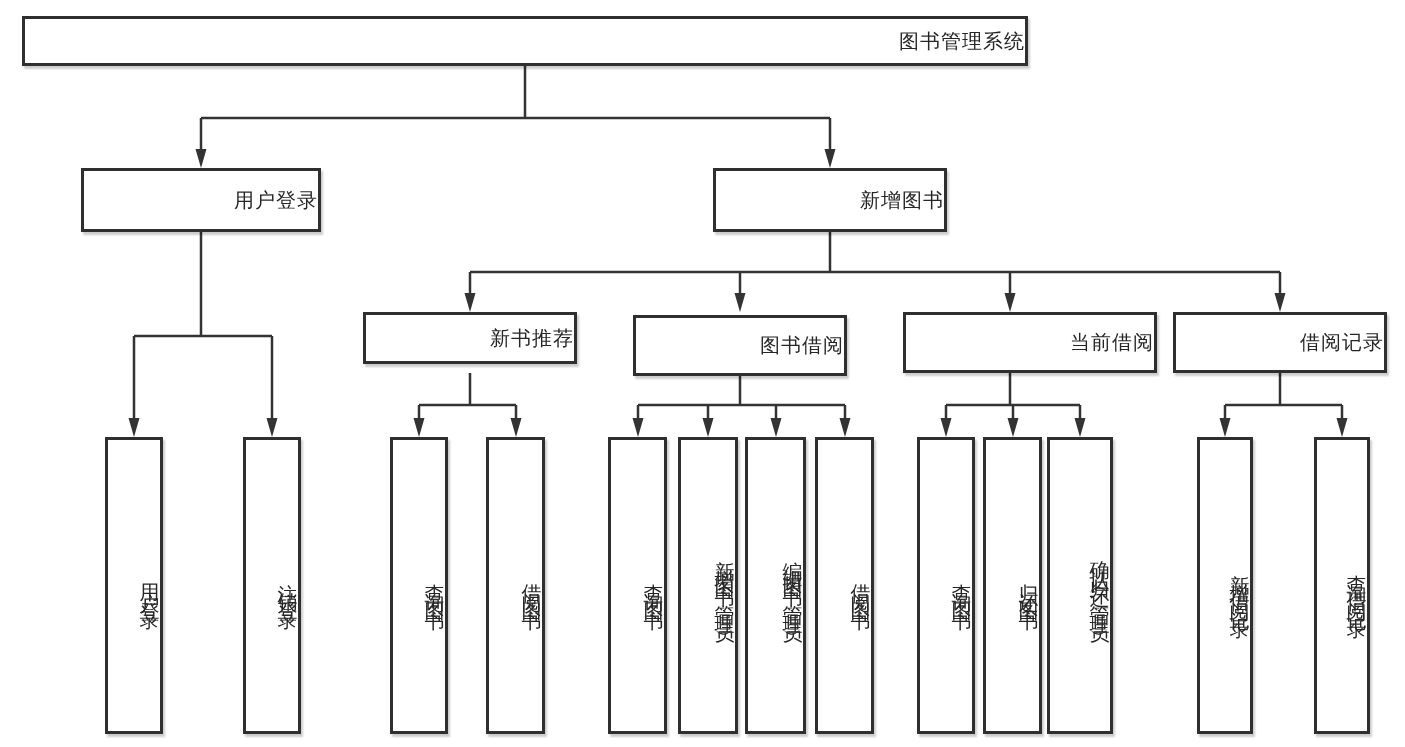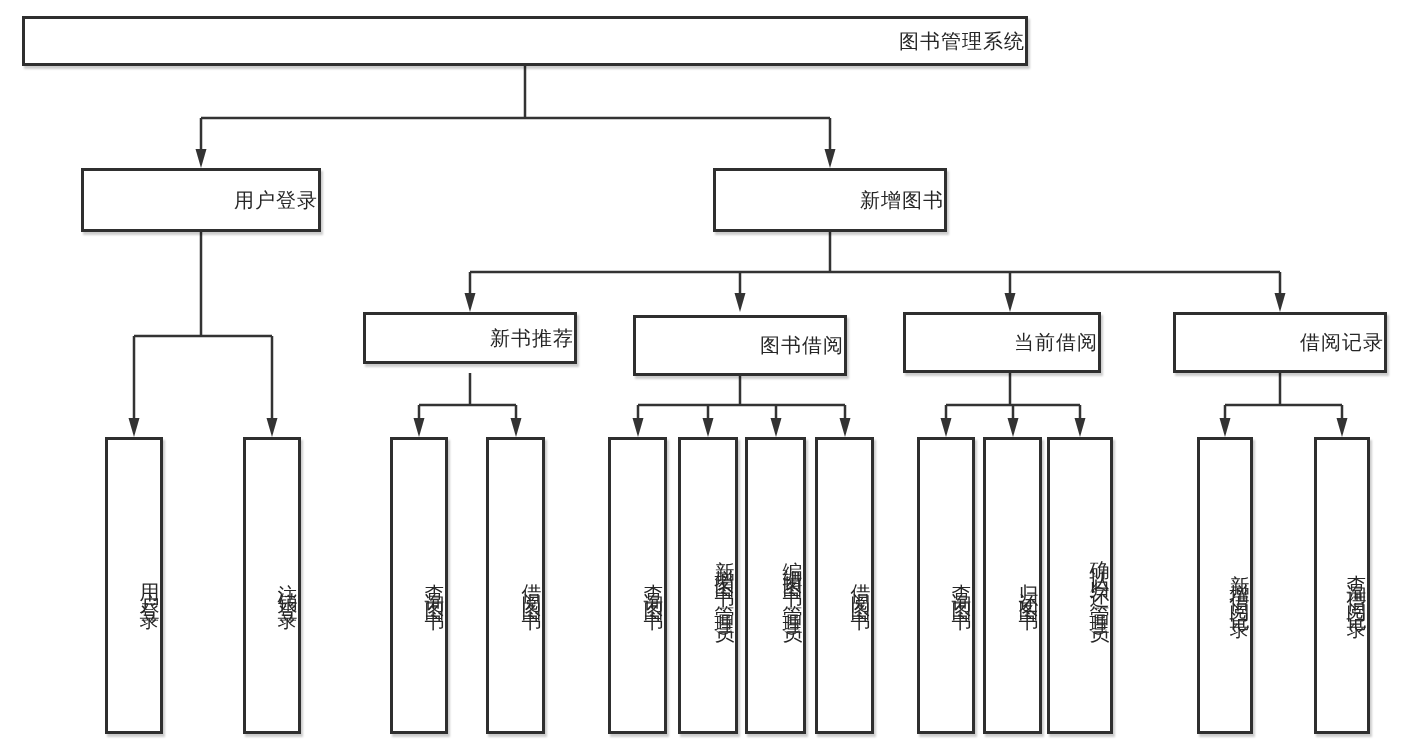--- a/index.html
+++ b/index.html
@@ -71,21 +71,21 @@
   <div class="node" style="left:713px;top:168px;width:234px;height:64px">
     <span class="lbl-h">新增图书</span>
   </div>
 
   <div class="node" style="left:363px;top:312px;width:214px;height:52px">
     <span class="lbl-h">新书推荐</span>
   </div>
   <div class="node" style="left:633px;top:315px;width:214px;height:61px">
     <span class="lbl-h">图书借阅</span>
   </div>
-  <div class="node" style="left:903px;top:312px;width:198px;height:61px">
+  <div class="node" style="left:903px;top:312px;width:254px;height:61px">
     <span class="lbl-h">当前借阅</span>
   </div>
   <div class="node" style="left:1173px;top:312px;width:214px;height:61px">
     <span class="lbl-h">借阅记录</span>
   </div>
 
   <div class="node" style="left:105px;top:437px;width:58px;height:297px">
     <span class="lbl-v">用户登录</span>
   </div>
   <div class="node" style="left:243px;top:437px;width:58px;height:297px">

